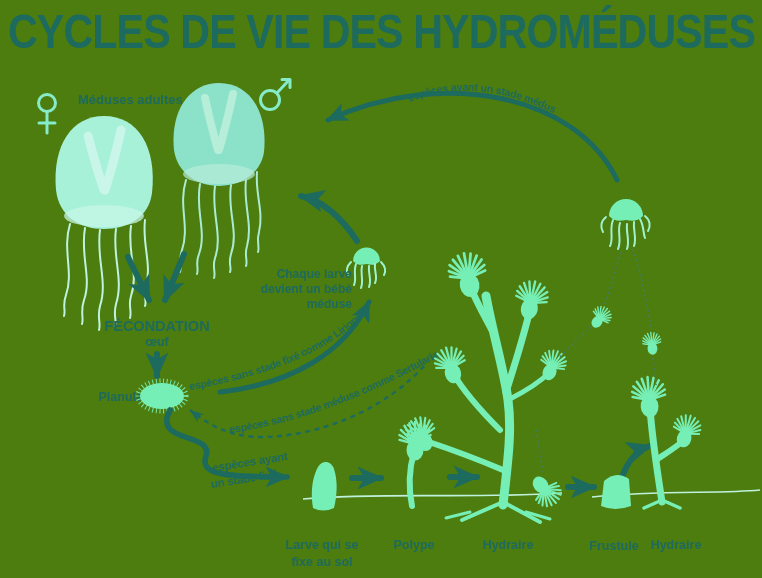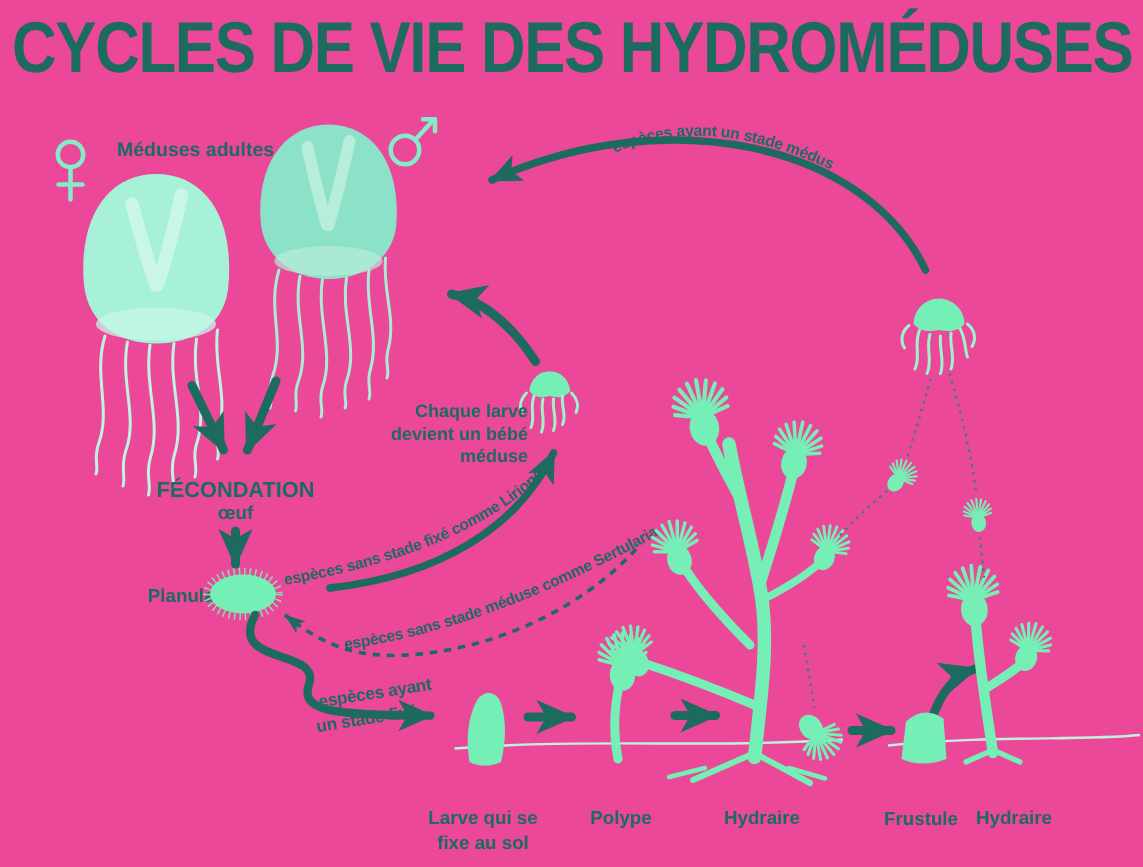--- a/index.html
+++ b/index.html
@@ -1,16 +1,16 @@
 <!DOCTYPE html>
 <html><head>
 <meta charset="utf-8">
 <style>
   html,body{margin:0;padding:0;background:#ffffff;}
-  .stage{position:relative;width:762px;height:578px;background:#ec4899;overflow:hidden;}
+  .stage{position:relative;width:762px;height:578px;background:#4d7c0f;overflow:hidden;}
   svg{display:block;}
   .lbl{font-family:"Liberation Sans",sans-serif;font-weight:bold;fill:#1c6b5e;}
   .title{font-family:"Liberation Sans",sans-serif;font-weight:bold;fill:#1c6b5e;letter-spacing:-1px;}
   .curvelbl{font-family:"Liberation Sans",sans-serif;font-weight:bold;fill:#1c6b5e;letter-spacing:-0.2px;}
 </style>
 </head>
 <body>
 
 <div class="stage">
 <svg width="762" height="578" viewBox="0 0 762 578" xmlns="http://www.w3.org/2000/svg">

